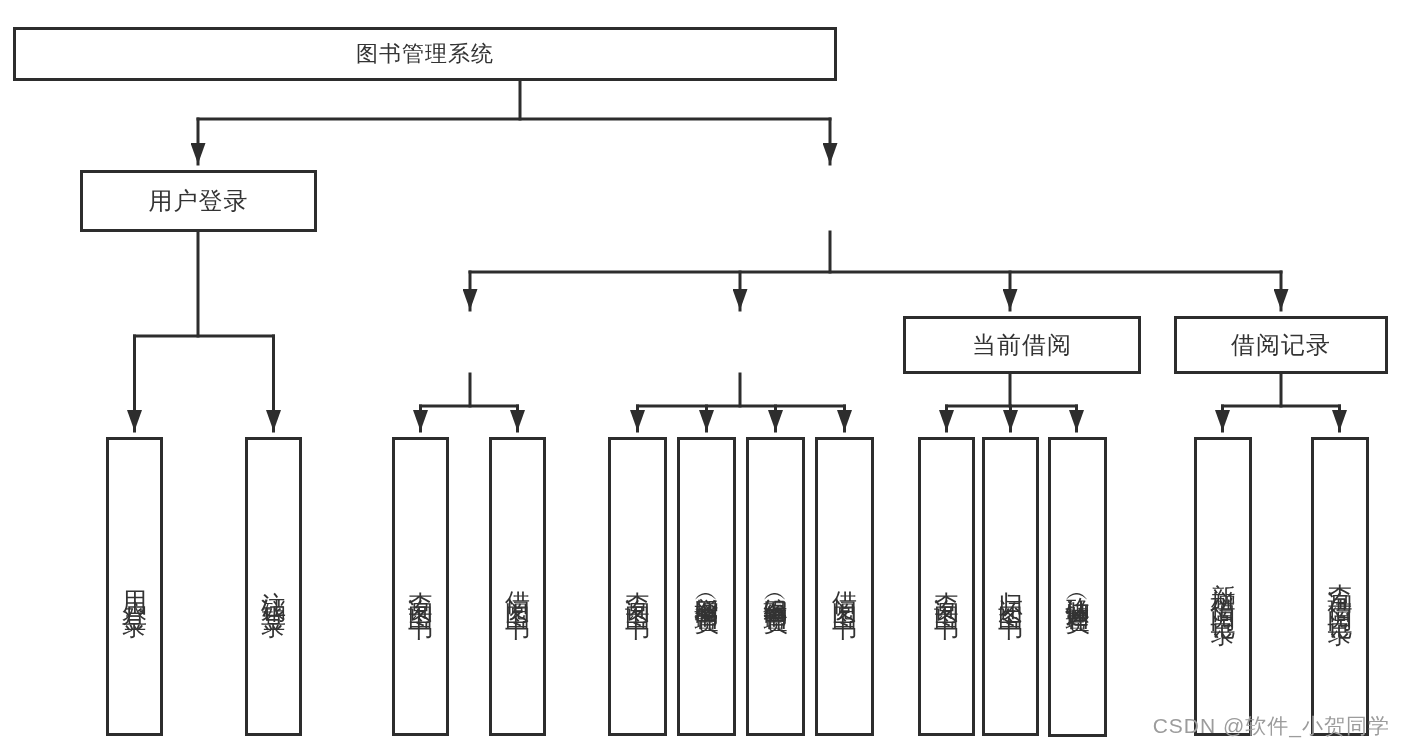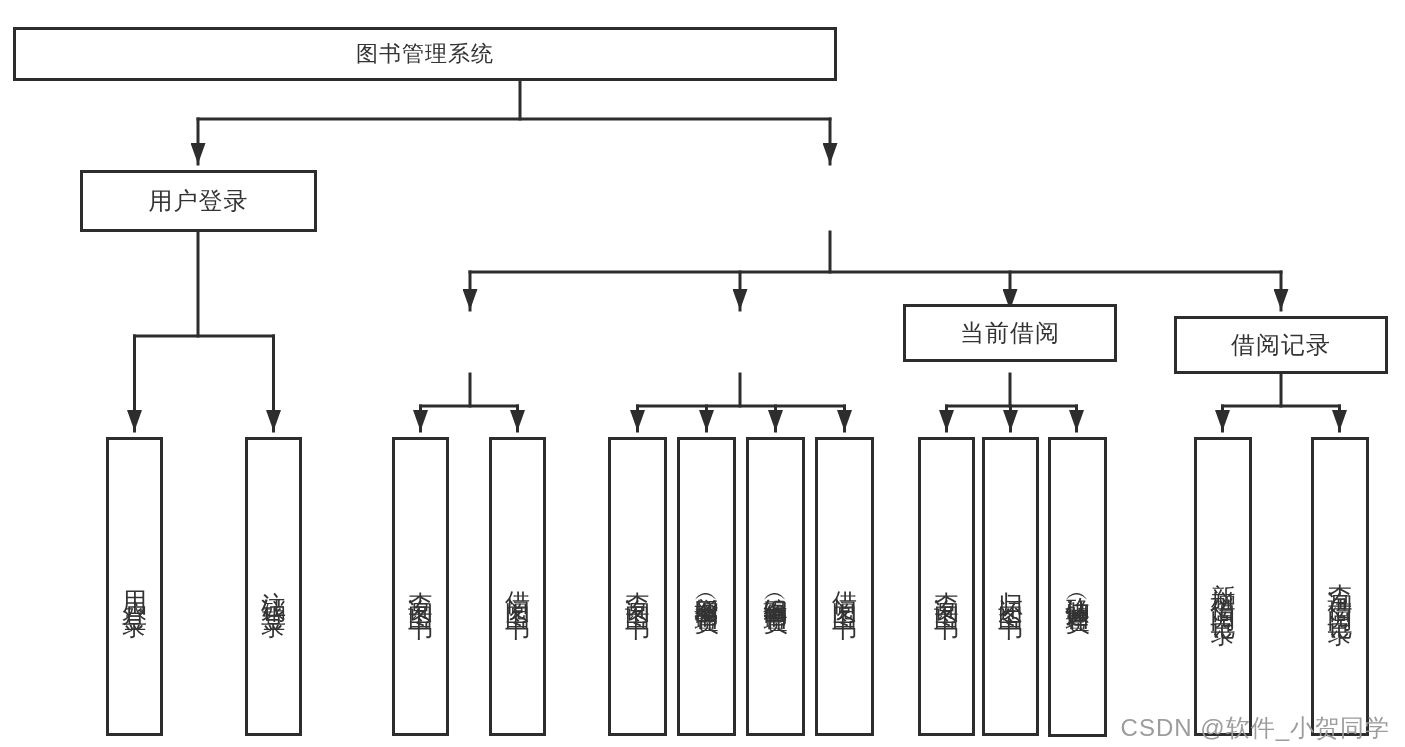--- a/index.html
+++ b/index.html
@@ -19,21 +19,21 @@
     position:absolute;box-sizing:border-box;background:#ffffff;
     border:3px solid #2d2d2d;color:#333333;
     display:flex;align-items:center;justify-content:center;
   }
   .vtext{
     writing-mode:vertical-rl;text-orientation:mixed;
     font-size:25px;letter-spacing:8px;line-height:1;color:#333333;
   }
   .leaf.long .vtext{letter-spacing:2px;font-size:24px;}
   .watermark{
-    position:absolute;right:15px;top:712px;font-size:24px;
+    position:absolute;right:15px;top:712px;font-size:21px;
     color:#9c9c9c;letter-spacing:1px;white-space:nowrap;text-align:center;
   }
 </style>
 </head>
 <body>
 
 <div class="canvas">
 
   <svg class="wires" width="1405" height="747" viewBox="0 0 1405 747">
     <defs>
@@ -82,21 +82,21 @@
       <line x1="1222.5" y1="406" x2="1339.5" y2="406"></line>
       <line x1="1222.5" y1="406" x2="1222.5" y2="431" marker-end="url(#arrow)"></line>
       <line x1="1339.5" y1="406" x2="1339.5" y2="431" marker-end="url(#arrow)"></line>
     </g>
   </svg>
 
   <div class="node root" style="left:13px;top:27px;width:824px;height:54px;">图书管理系统</div>
 
   <div class="node" style="left:80px;top:170px;width:237px;height:62px;">用户登录</div>
 
-  <div class="node" style="left:903px;top:304px;width:214px;height:58px;">当前借阅</div>
+  <div class="node" style="left:903px;top:316px;width:238px;height:58px;">当前借阅</div>
   <div class="node" style="left:1174px;top:316px;width:214px;height:58px;">借阅记录</div>
 
   <div class="leaf" style="left:106px;top:437px;width:57px;height:299px;">
     <span class="vtext">用户登录</span>
   </div>
   <div class="leaf" style="left:245px;top:437px;width:57px;height:299px;">
     <span class="vtext">注销登录</span>
   </div>
 
   <div class="leaf" style="left:392px;top:437px;width:57px;height:299px;">

